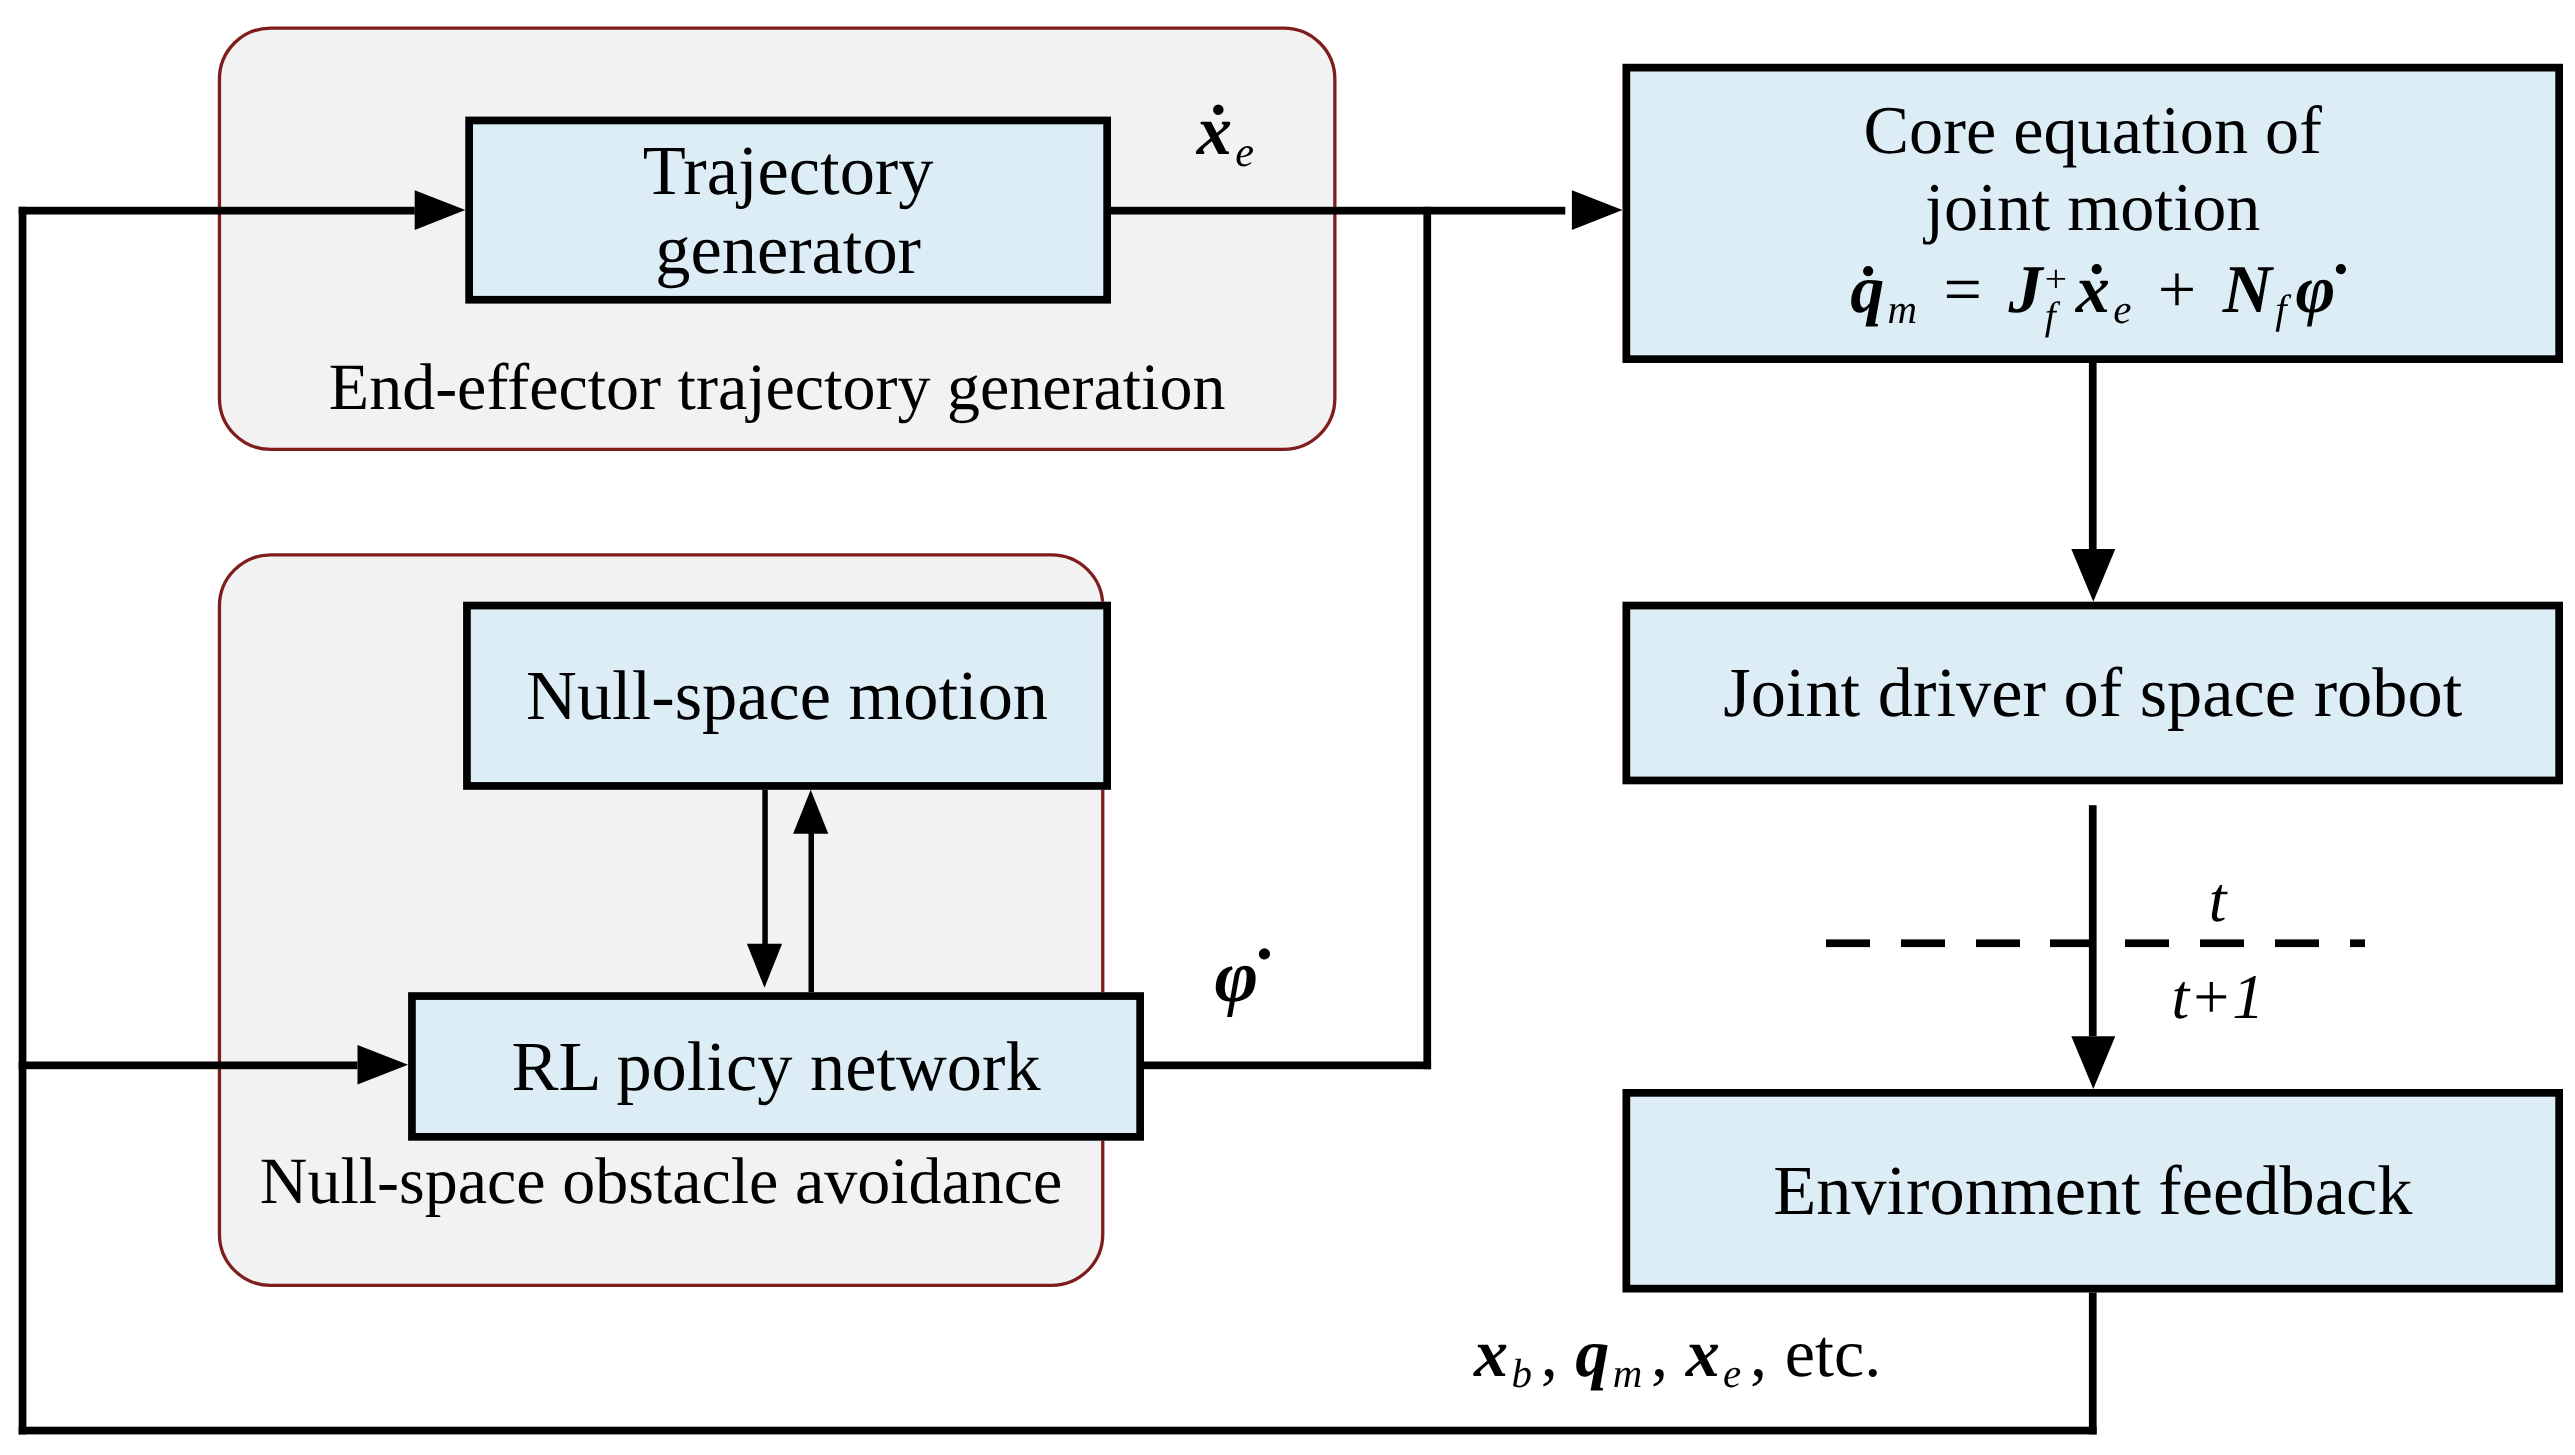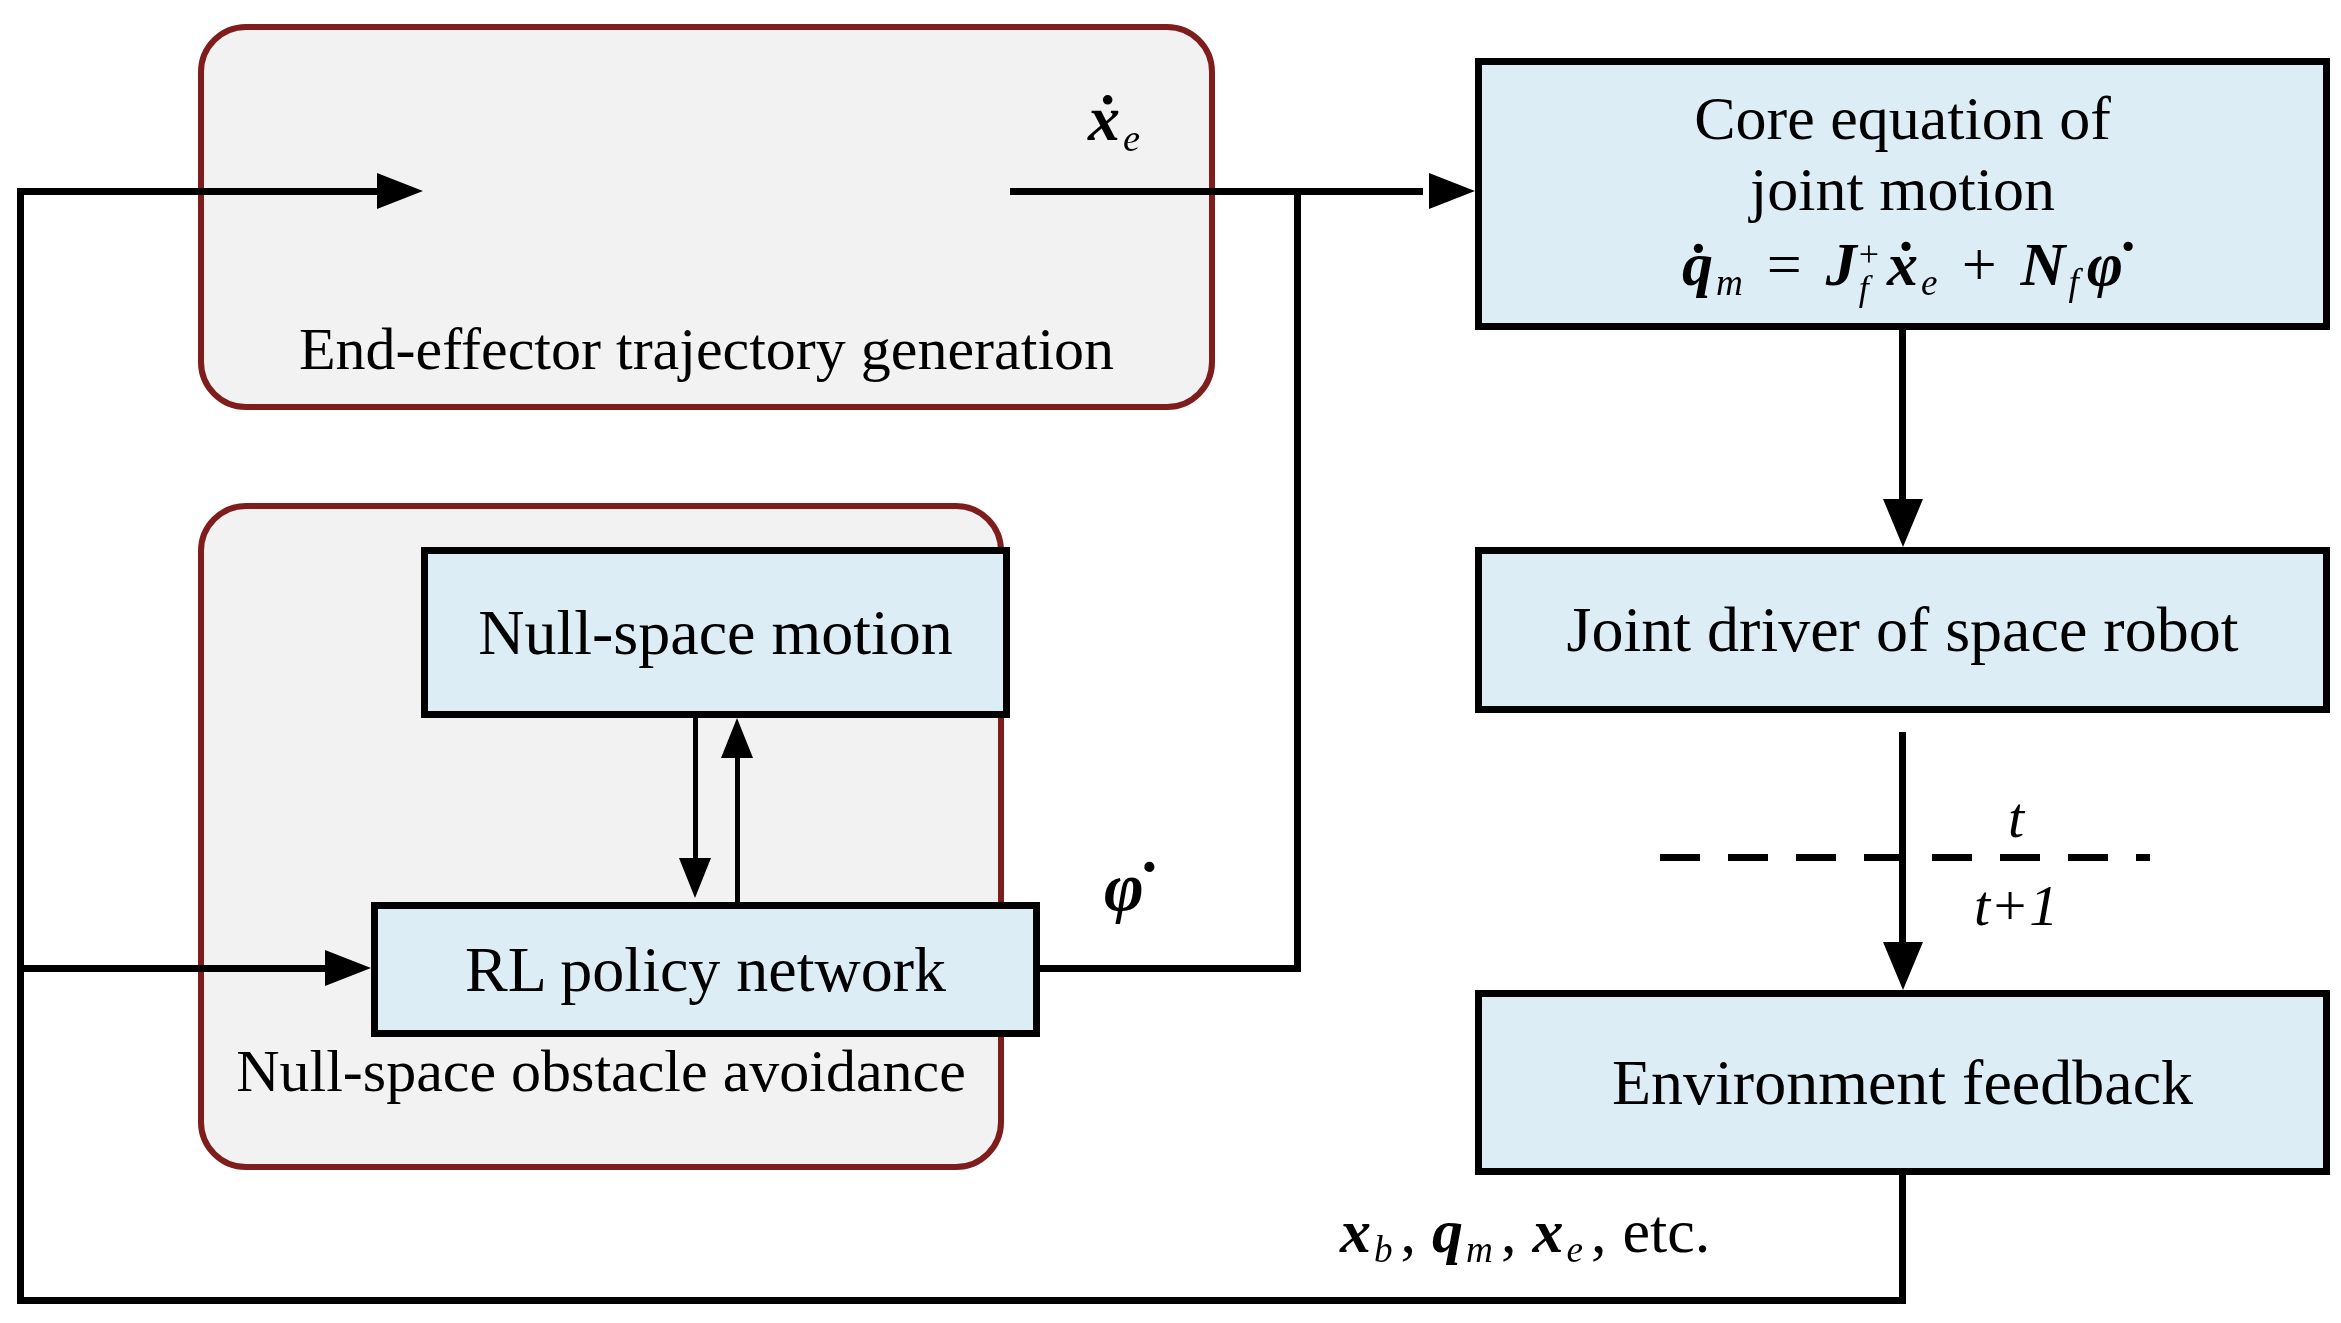--- a/index.html
+++ b/index.html
@@ -1,21 +1,21 @@
 <!DOCTYPE html>
 <html><head>
 <meta charset="utf-8">
 <style>
   html,body{margin:0;padding:0;background:#fff}
   .canvas{
     position:relative;width:2341px;height:1323px;background:#ffffff;
     font-family:"Liberation Serif","DejaVu Serif",serif;color:#000;overflow:hidden;
   }
   .group{
-    position:absolute;background:#f2f2f2;border:6px solid #7f1d1d;border-radius:48px;
+    position:absolute;background:#f2f2f2;border:3px solid #7f1d1d;border-radius:48px;
     box-sizing:border-box;
   }
   .caption{position:absolute;left:0;right:0;text-align:center;font-size:60px;white-space:nowrap}
   .box{
     position:absolute;background:#ddedf6;border:7px solid #000;box-sizing:border-box;
     display:flex;flex-direction:column;align-items:center;justify-content:center;
     text-align:center;font-size:64px;line-height:1.12;
   }
   .box.core{font-size:62px;line-height:1.14}
   .ln{position:absolute;background:#000}
@@ -57,20 +57,24 @@
   <div class="group" style="left:198px;top:503px;width:806px;height:667px">
     <div class="caption" style="bottom:58px">Null-space obstacle avoidance</div>
   </div>
 
   <div class="ln" style="left:17px;top:188px;width:7px;height:1116px"></div>
   <div class="ln" style="left:17px;top:1297px;width:1889px;height:7px"></div>
 
   <div class="ln" style="left:17px;top:188px;width:360px;height:7px"></div>
   <div class="ah r" style="left:377px;top:173px"></div>
 
+  <div class="box" style="left:423px;top:106px;width:587px;height:170px">
+    <div>Trajectory</div>
+    <div>generator</div>
+  </div>
 
   <div class="ln" style="left:1010px;top:188px;width:413px;height:7px"></div>
   <div class="ah r" style="left:1429px;top:173px"></div>
   <div class="freeLabel" style="left:1088px;top:82px;font-size:64px">
     <span class="mi">ẋ</span><span class="sb">e</span>
   </div>
 
   <div class="ln" style="left:1294px;top:188px;width:7px;height:784px"></div>
 
   <div class="box" style="left:421px;top:547px;width:589px;height:171px">

